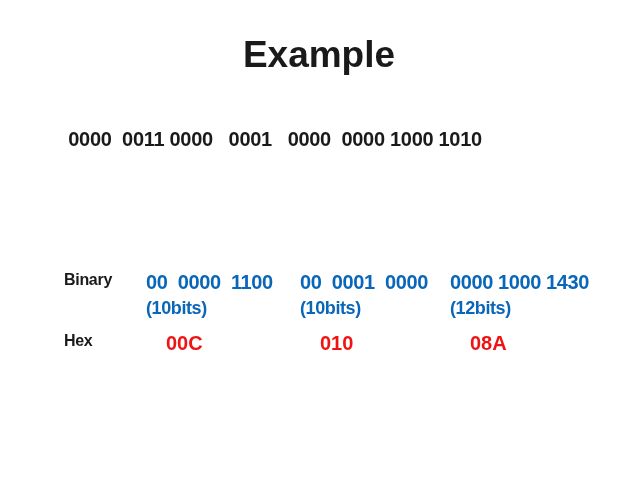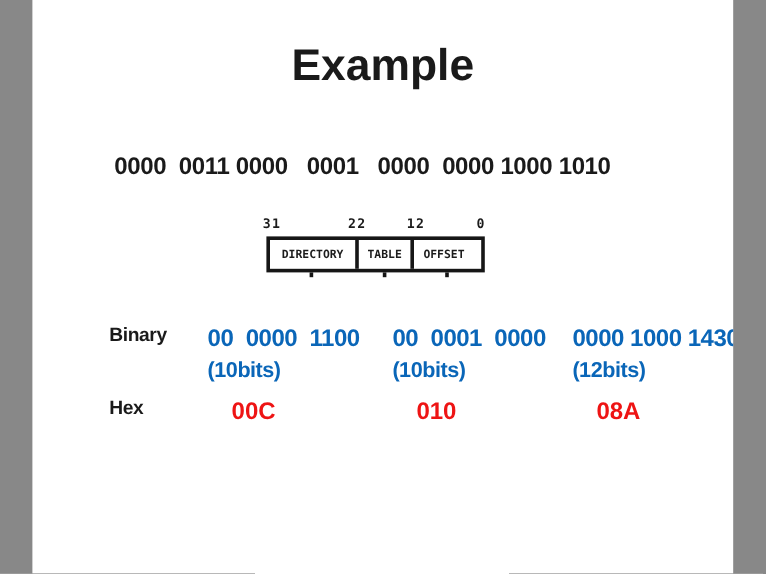--- a/index.html
+++ b/index.html
@@ -1,18 +1,18 @@
 <!DOCTYPE html>
 <html><head>
 <meta charset="utf-8">
 <style>
   html, body { margin: 0; padding: 0; background: #888; }
   .slide {
     position: relative;
-    width: 584px;
+    width: 638px;
     height: 478px;
     margin: 0 auto;
     background: #ffffff;
     overflow: hidden;
     font-family: "Liberation Sans", sans-serif;
     color: var(--text-black, #1a1a1a);
   }
   .title {
     position: absolute;
     top: 34px;
@@ -145,36 +145,20 @@
 </style>
 </head>
 <body>
 
 <div class="slide" style="--binary-blue: #0a66b8; --hex-red: #ee1414; --text-black: #1a1a1a;">
 
   <div class="title">Example</div>
 
   <div class="addr-line2"> 0000  0011 0000   0001   0000  0000 1000 1010</div>
 
-  <div class="diagram">
-    <div class="bit-labels">
-      <span class="bit-label bl-31">31</span>
-      <span class="bit-label bl-22">22</span>
-      <span class="bit-label bl-12">12</span>
-      <span class="bit-label bl-0">0</span>
-    </div>
-    <div class="bit-box">
-      <div class="bit-cell cell-directory">DIRECTORY</div>
-      <div class="bit-cell cell-table">TABLE</div>
-      <div class="bit-cell cell-offset">OFFSET</div>
-    </div>
-    <div class="tick tick-1"></div>
-    <div class="tick tick-2"></div>
-    <div class="tick tick-3"></div>
-  </div>
 
   <div class="rows">
     <div class="row-label binary-label">Binary</div>
     <div class="row-label hex-label">Hex</div>
 
     <div class="col col-1">
       <span class="binary-value">00  0000  1100</span>
       <span class="bits-note">(10bits)</span>
       <span class="hex-value">00C</span>
     </div>

